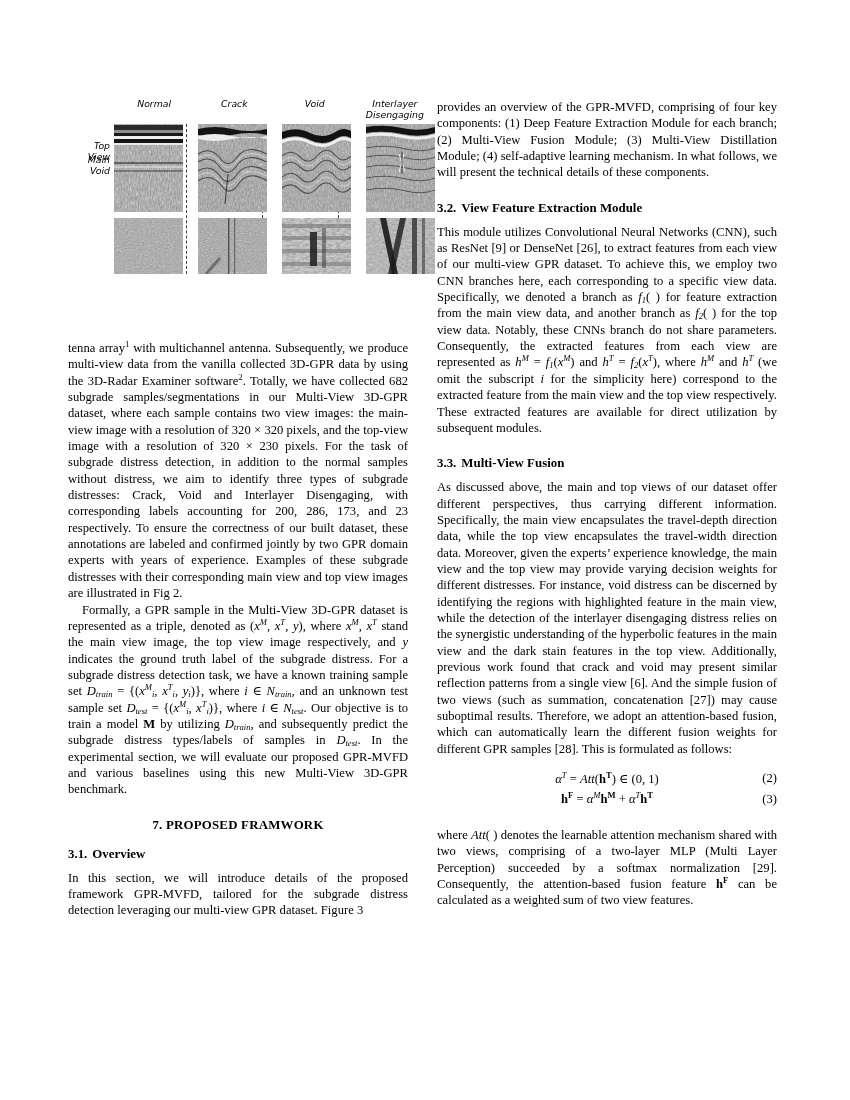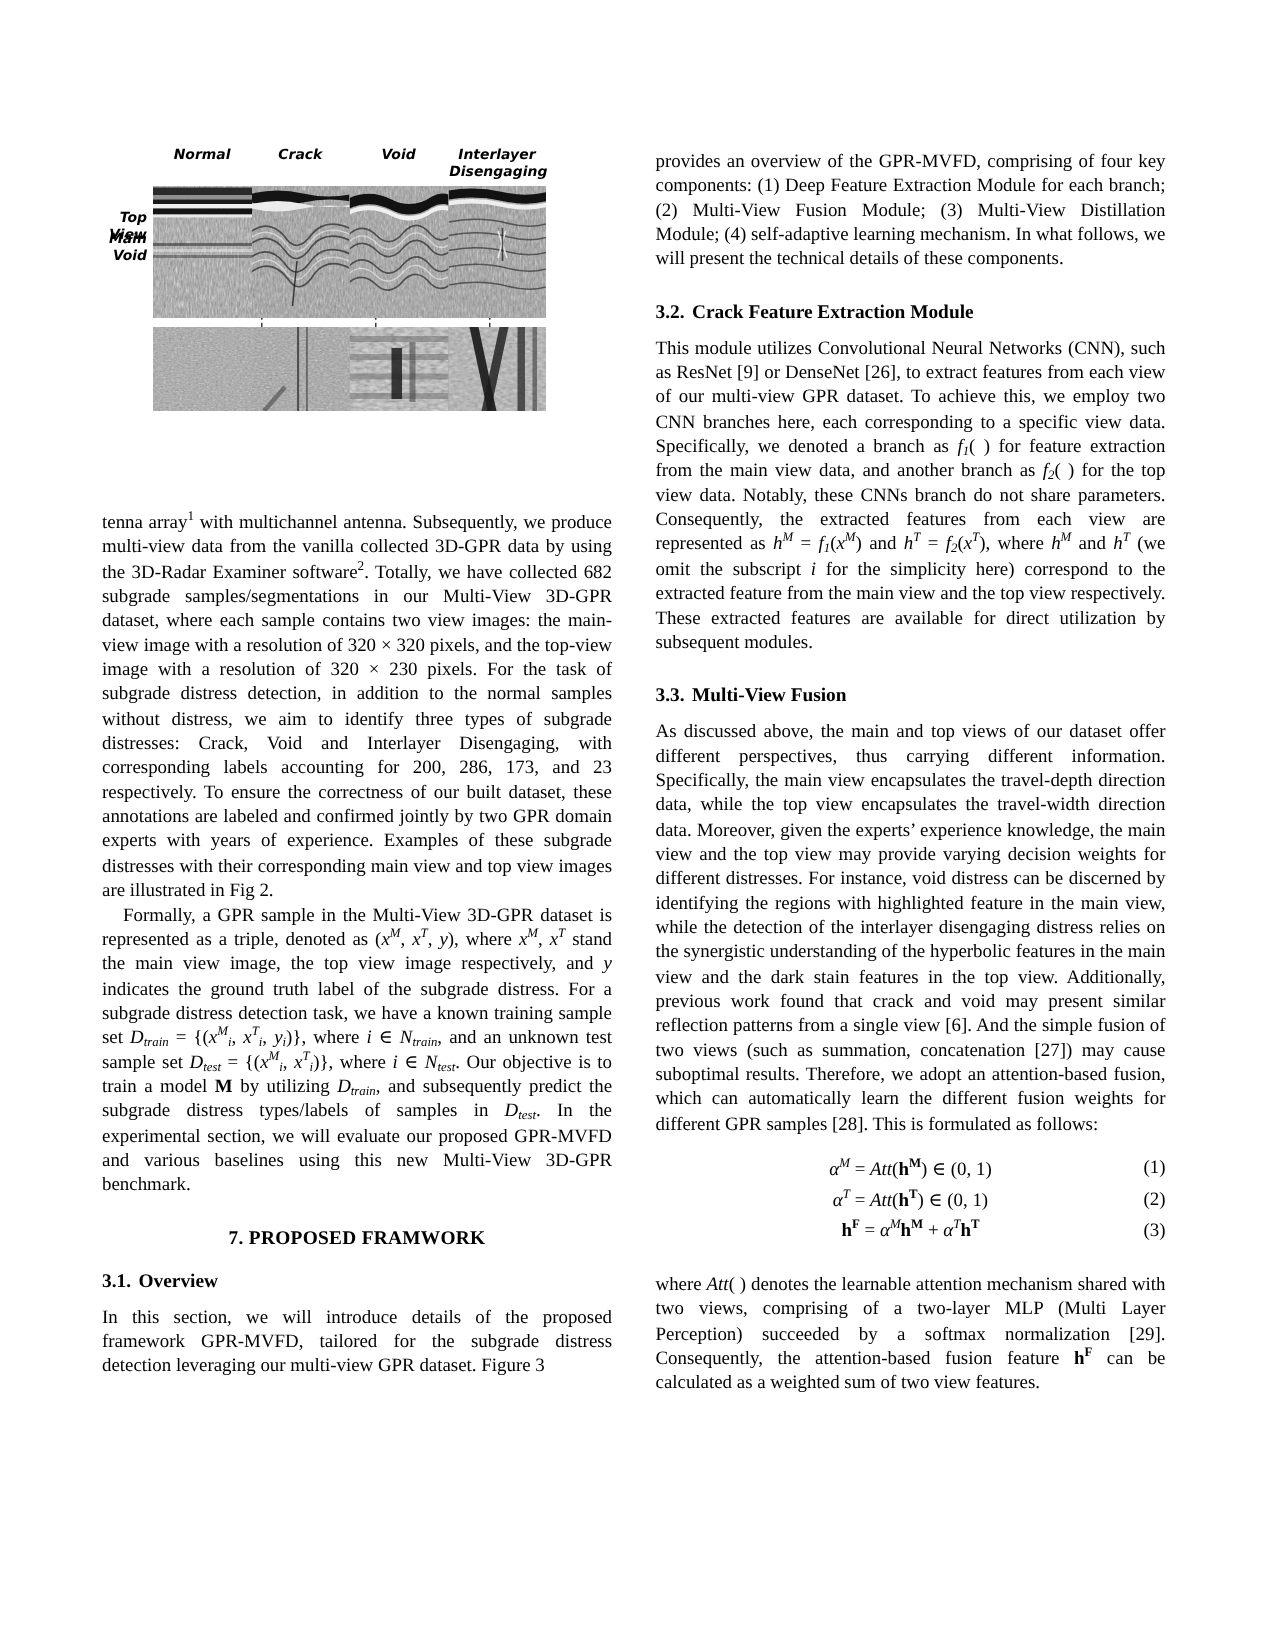--- a/index.html
+++ b/index.html
@@ -68,23 +68,22 @@
 
   
   .figure {
     position: absolute;
     left: 68px;
     top: 98px;
     width: 340px;
   }
   .fig-grid {
     position: relative;
-    margin-left: 34px;
-    width: 262px;
-    font-weight: bold;
+    margin-left: 46px;
+    width: 321px;
   }
   .fig-headers {
     display: flex;
     height: 26px;
     align-items: flex-start;
   }
   .fig-head {
     width: 25%;
     text-align: center;
     font-size: 9.3px;
@@ -392,38 +391,34 @@
 
     <p class="body noindent">In this section, we will introduce details of the proposed framework GPR-MVFD, tailored for the subgrade distress detection leveraging our multi-view GPR dataset. Figure 3</p>
   </div>
 
 
   <div class="col col-right" style="top:99px;">
 
     <p class="body noindent">provides an overview of the GPR-MVFD, comprising of four key components: (1) Deep Feature Extraction Module for each branch; (2) Multi-View Fusion Module; (3) Multi-View Distillation Module; (4) self-adaptive learning mechanism. In what follows, we will present the technical details of these components.</p>
 
     <div class="gap-l"></div>
-    <h3 class="subsec"><span class="num">3.2.</span><span>Crack Feature Extraction Module</span></h3>
+    <h3 class="subsec"><span class="num">3.2.</span><span>View Feature Extraction Module</span></h3>
     <div class="gap-s"></div>
 
     <p class="body noindent">This module utilizes Convolutional Neural Networks (CNN), such as ResNet [9] or DenseNet [26], to extract features from each view of our multi-view GPR dataset. To achieve this, we employ two CNN branches here, each corresponding to a specific view data. Specifically, we denoted a branch as <span class="mi">f</span><span class="sub mi">1</span>( ) for feature extraction from the main view data, and another branch as <span class="mi">f</span><span class="sub mi">2</span>( ) for the top view data. Notably, these CNNs branch do not share parameters. Consequently, the extracted features from each view are represented as <span class="mi">h</span><span class="sup mi">M</span> = <span class="mi">f</span><span class="sub mi">1</span>(<span class="mi">x</span><span class="sup mi">M</span>) and <span class="mi">h</span><span class="sup mi">T</span> = <span class="mi">f</span><span class="sub mi">2</span>(<span class="mi">x</span><span class="sup mi">T</span>), where <span class="mi">h</span><span class="sup mi">M</span> and <span class="mi">h</span><span class="sup mi">T</span> (we omit the subscript <span class="mi">i</span> for the simplicity here) correspond to the extracted feature from the main view and the top view respectively. These extracted features are available for direct utilization by subsequent modules.</p>
 
     <div class="gap-l"></div>
     <h3 class="subsec"><span class="num">3.3.</span><span>Multi-View Fusion</span></h3>
     <div class="gap-s"></div>
 
     <p class="body noindent">As discussed above, the main and top views of our dataset offer different perspectives, thus carrying different information. Specifically, the main view encapsulates the travel-depth direction data, while the top view encapsulates the travel-width direction data. Moreover, given the experts’ experience knowledge, the main view and the top view may provide varying decision weights for different distresses. For instance, void distress can be discerned by identifying the regions with highlighted feature in the main view, while the detection of the interlayer disengaging distress relies on the synergistic understanding of the hyperbolic features in the main view and the dark stain features in the top view. Additionally, previous work found that crack and void may present similar reflection patterns from a single view [6]. And the simple fusion of two views (such as summation, concatenation [27]) may cause suboptimal results. Therefore, we adopt an attention-based fusion, which can automatically learn the different fusion weights for different GPR samples [28]. This is formulated as follows:</p>
 
     <div class="gap-m"></div>
 
     <div class="eqblock">
-      <div class="eqrow">
-        <span class="eqbody"><span class="mi">α</span><span class="sup mi">M</span> = <span class="mi">Att</span>(<span class="mb">h</span><span class="sup mb">M</span>) ∈ (0, 1)</span>
-        <span class="eqnum">(1)</span>
-      </div>
       <div class="eqrow">
         <span class="eqbody"><span class="mi">α</span><span class="sup mi">T</span> = <span class="mi">Att</span>(<span class="mb">h</span><span class="sup mb">T</span>) ∈ (0, 1)</span>
         <span class="eqnum">(2)</span>
       </div>
       <div class="eqrow">
         <span class="eqbody"><span class="mb">h</span><span class="sup mb">F</span> = <span class="mi">α</span><span class="sup mi">M</span><span class="mb">h</span><span class="sup mb">M</span> + <span class="mi">α</span><span class="sup mi">T</span><span class="mb">h</span><span class="sup mb">T</span></span>
         <span class="eqnum">(3)</span>
       </div>
     </div>
 

